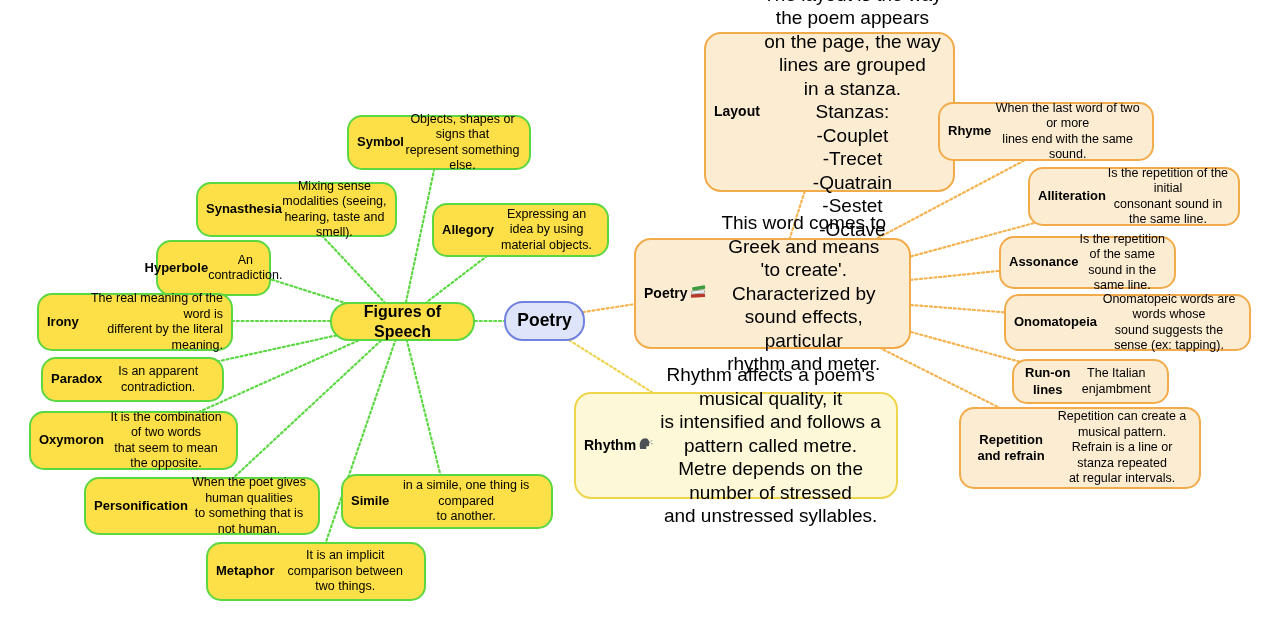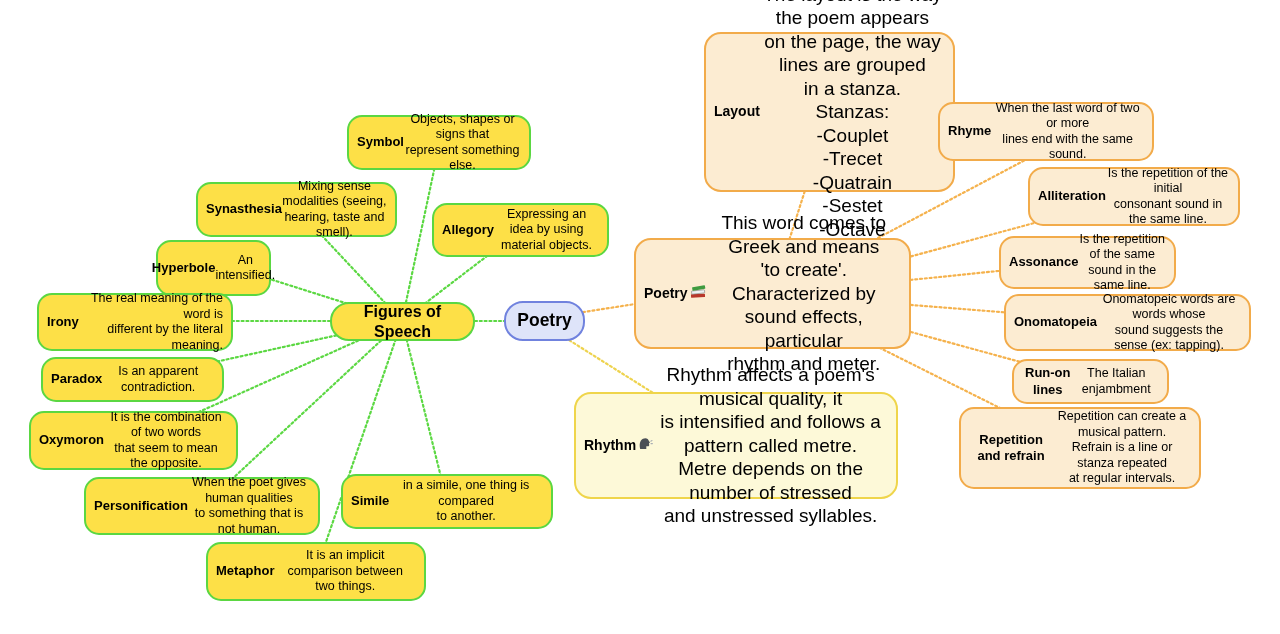--- a/index.html
+++ b/index.html
@@ -73,21 +73,21 @@
   </div>
 
   <div class="node green" style="left:196px;top:182px;width:201px;height:55px;">
     <div class="title">Synasthesia</div>
     <div class="body">Mixing sense modalities (seeing,
 hearing, taste and smell).</div>
   </div>
 
   <div class="node green" style="left:156px;top:240px;width:115px;height:56px;">
     <div class="title">Hyperbole</div>
-    <div class="body">An intensified.</div>
+    <div class="body">An contradiction.</div>
   </div>
 
   <div class="node green" style="left:37px;top:293px;width:196px;height:58px;text-align:right;">
     <div class="title">Irony</div>
     <div class="body">The real meaning of the word is
 different by the literal meaning.</div>
   </div>
 
   <div class="node green" style="left:41px;top:357px;width:183px;height:45px;">
     <div class="title">Paradox</div>

